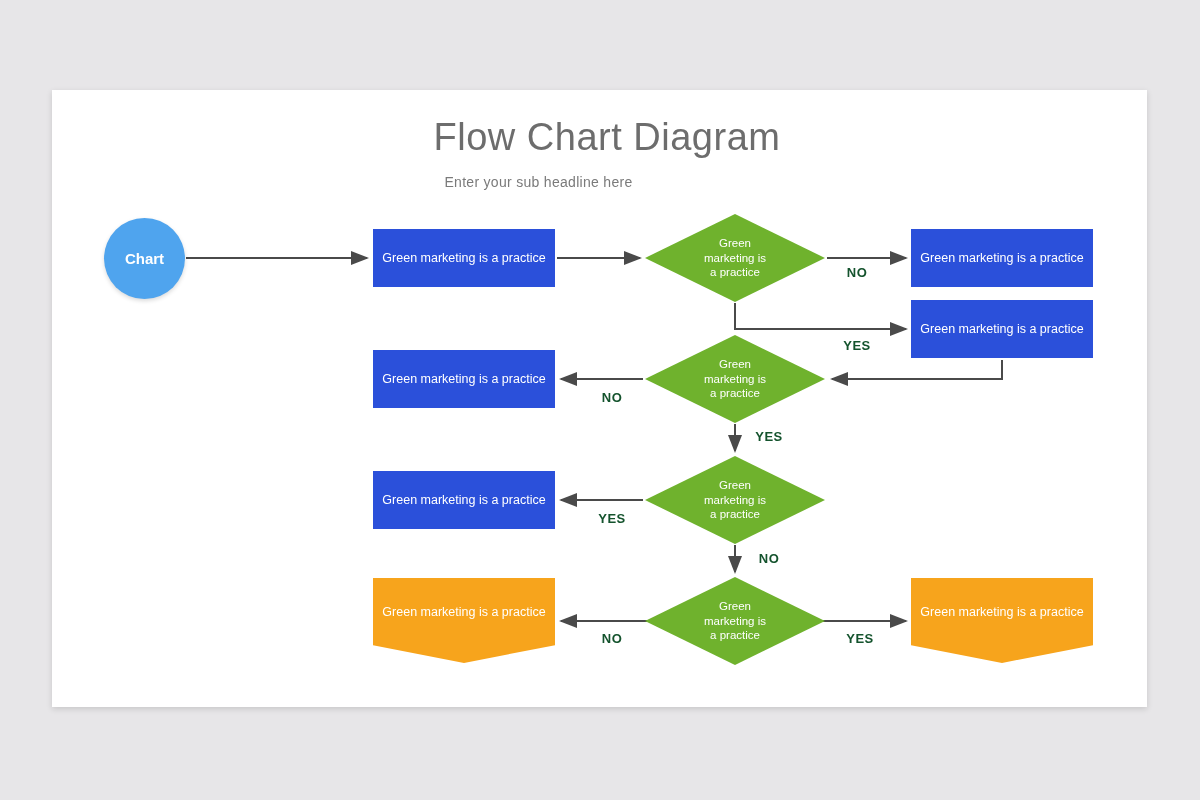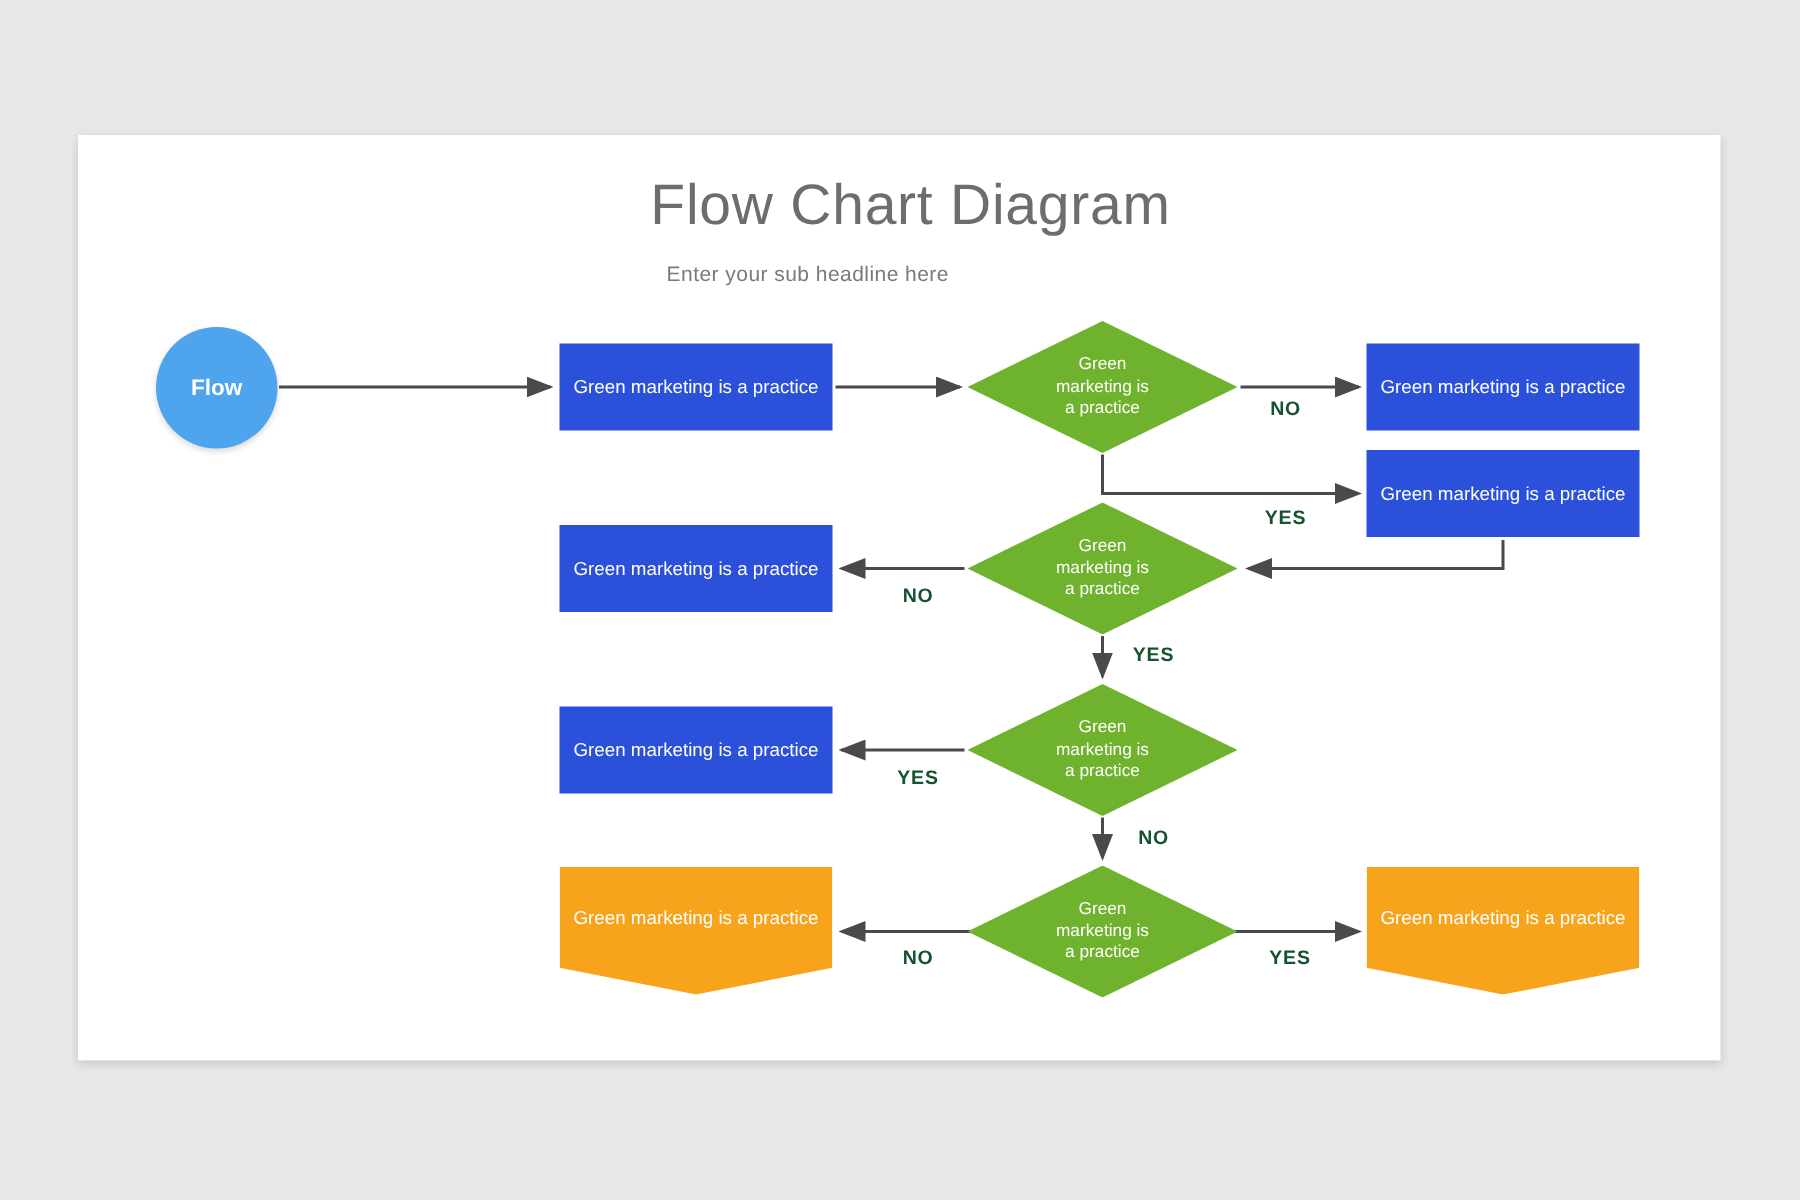--- a/index.html
+++ b/index.html
@@ -90,21 +90,21 @@
       <polyline points="1002,360 1002,379 832,379" marker-end="url(#arrow)"></polyline>
       <polyline points="643,379 561,379" marker-end="url(#arrow)"></polyline>
       <polyline points="735,424 735,451" marker-end="url(#arrow)"></polyline>
       <polyline points="643,500 561,500" marker-end="url(#arrow)"></polyline>
       <polyline points="735,545 735,572" marker-end="url(#arrow)"></polyline>
       <polyline points="647,621 561,621" marker-end="url(#arrow)"></polyline>
       <polyline points="823,621 906,621" marker-end="url(#arrow)"></polyline>
     </g>
   </svg>
 
-  <div class="node start-circle">Flow</div>
+  <div class="node start-circle">Chart</div>
 
   <div class="node process proc-l1">Green marketing is a practice</div>
   <div class="node process proc-l2">Green marketing is a practice</div>
   <div class="node process proc-l3">Green marketing is a practice</div>
   <div class="node process proc-r1">Green marketing is a practice</div>
   <div class="node process proc-r2">Green marketing is a practice</div>
 
   <div class="node decision dec-1">Green
 marketing is
 a practice</div>

